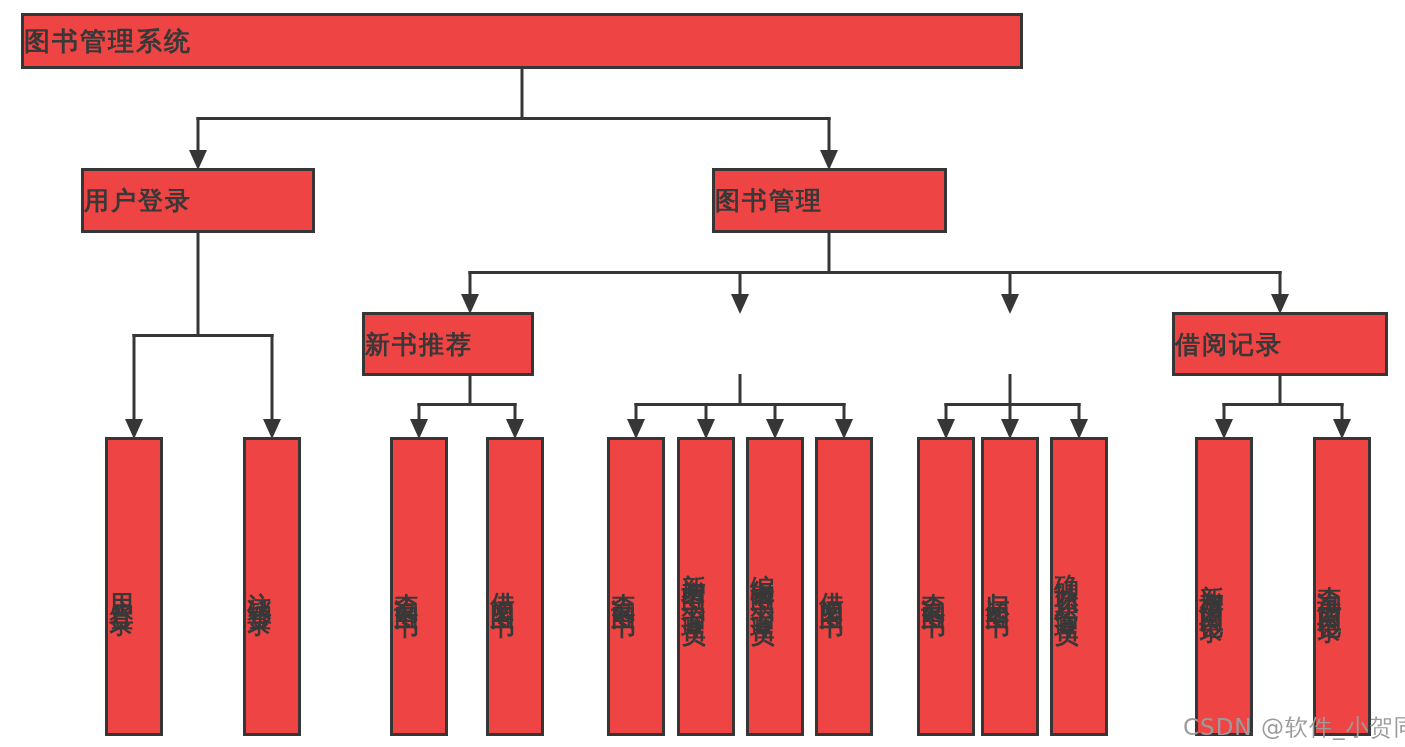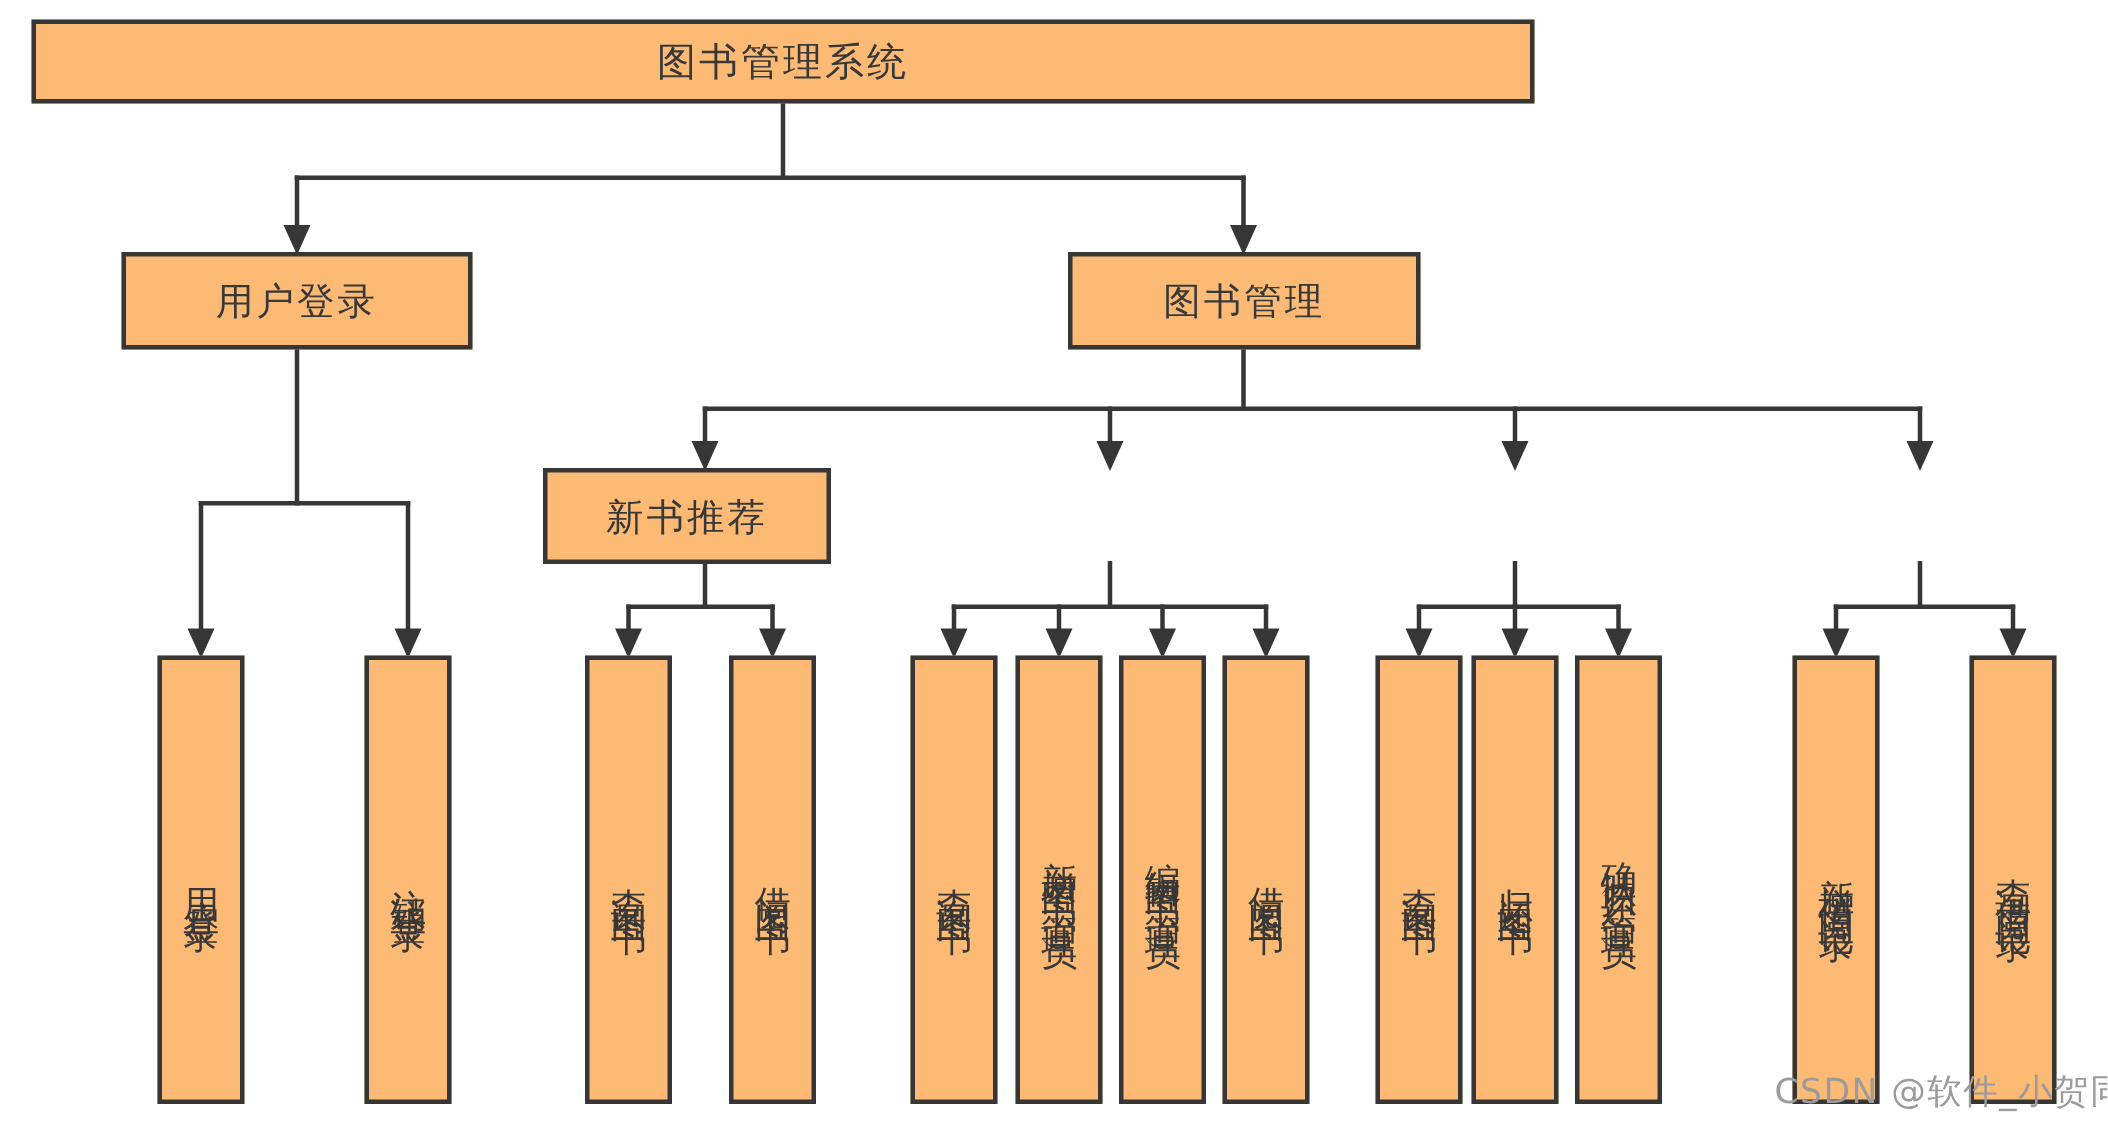--- a/index.html
+++ b/index.html
@@ -13,25 +13,26 @@
   }
   #connectors {
     position: absolute;
     left: 0; top: 0;
     width: 1405px; height: 747px;
   }
   .box {
     position: absolute;
     box-sizing: border-box;
     border: 3px solid #363636;
-    background: #fdba74;
+    background: #ef4444;
     display: flex;
     align-items: center;
-    justify-content: center;
+    justify-content: flex-start;
     color: #383838;
+    font-weight: bold;
   }
   .hlabel {
     font-size: 25px;
     letter-spacing: 2px;
     white-space: nowrap;
     color: #383838;
   }
   .rootlabel { font-size: 26px; }
   .leaf { width: 58px; top: 437px; height: 299px; }
   .vlabel {
@@ -131,22 +132,25 @@
     <span class="hlabel rootlabel">图书管理系统</span>
   </div>
 
   <div class="box" style="left:81px; top:168px; width:234px; height:65px;">
     <span class="hlabel">用户登录</span>
   </div>
   <div class="box" style="left:712px; top:168px; width:235px; height:65px;">
     <span class="hlabel">图书管理</span>
   </div>
 
-  <div class="box" style="left:362px; top:312px; width:192px; height:64px;">
+  <div class="box" style="left:362px; top:312px; width:172px; height:64px;">
     <span class="hlabel">新书推荐</span>
+  </div>
+  <div class="box" style="left:1172px; top:312px; width:216px; height:64px;">
+    <span class="hlabel">借阅记录</span>
   </div>
 
   <div class="box leaf" style="left:105px;">
     <span class="vlabel">用户登录</span>
   </div>
   <div class="box leaf" style="left:243px;">
     <span class="vlabel">注销登录</span>
   </div>
   <div class="box leaf" style="left:390px;">
     <span class="vlabel">查询图书</span>

